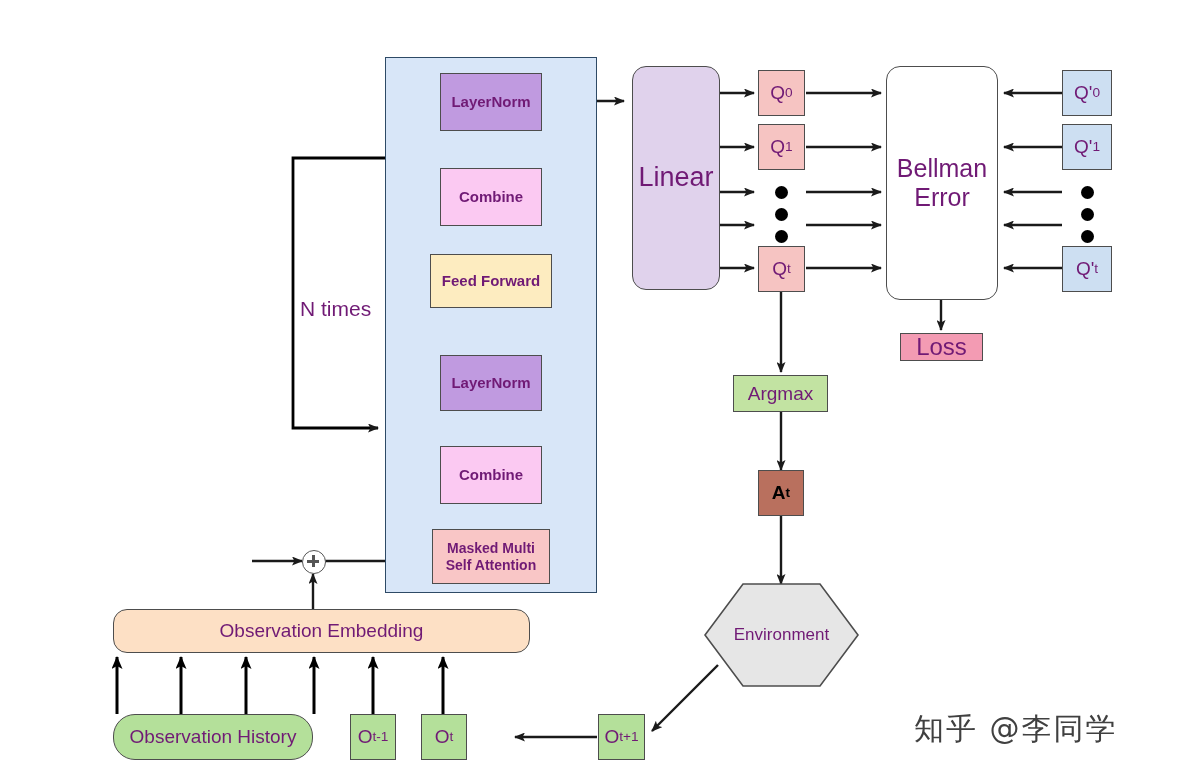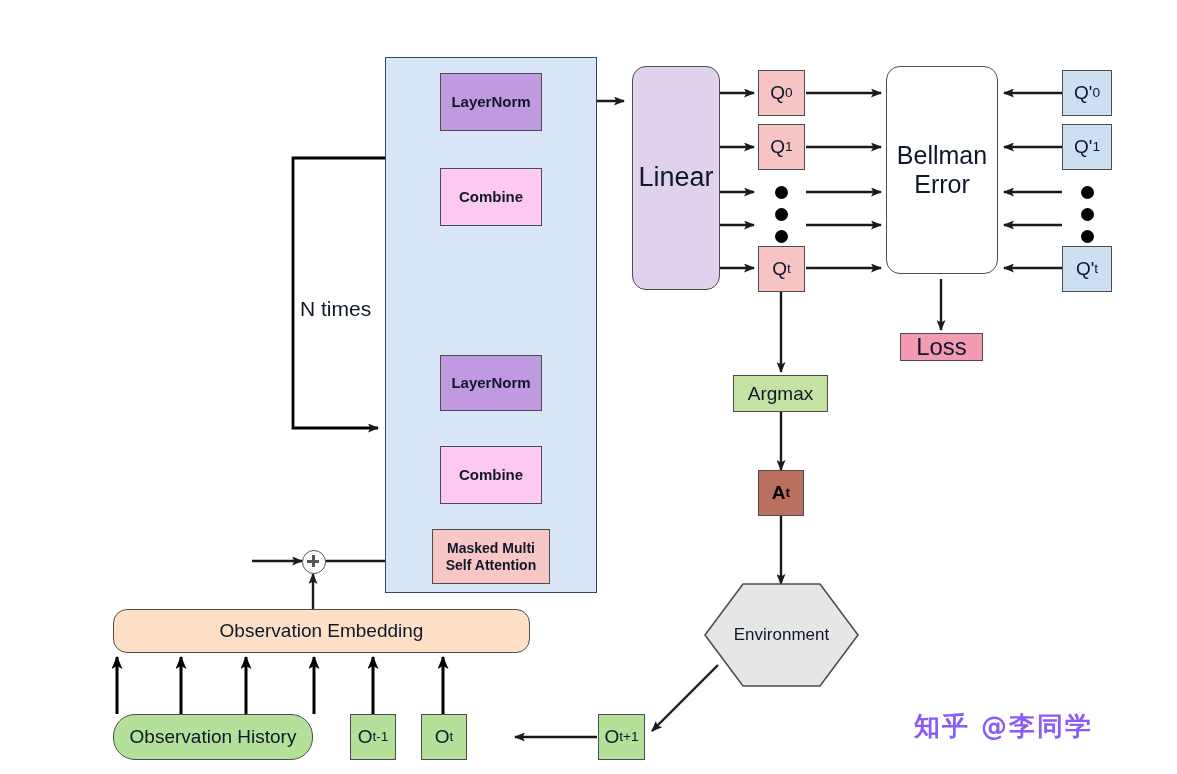--- a/index.html
+++ b/index.html
@@ -1,35 +1,35 @@
 <!DOCTYPE html>
 <html><head>
 <meta charset="utf-8">
 <style>
   html,body{margin:0;padding:0;background:#ffffff;}
   body{width:1177px;height:774px;position:relative;overflow:hidden;
        font-family:"Liberation Sans","DejaVu Sans",sans-serif;}
   #canvas{position:absolute;left:0;top:0;width:1177px;height:774px;}
   svg.edges{position:absolute;left:0;top:0;width:1177px;height:774px;pointer-events:none;}
   .node{position:absolute;box-sizing:border-box;display:flex;align-items:center;
-        justify-content:center;text-align:center;color:#0f172a;line-height:1.15;}
+        justify-content:center;text-align:center;color:#701a75;line-height:1.15;}
   .bordered{border:1px solid #4d4d4d;}
   .bold{font-weight:bold;}
   .blockcontainer{background:#d8e6f8;border:1px solid #2e4a66;}
   .rounded{border-radius:14px;}
   .sub{font-size:0.72em;vertical-align:-0.30em;}
   .dot{position:absolute;width:13px;height:13px;border-radius:50%;background:#000;}
   .plus-circle{position:absolute;width:22px;height:22px;border-radius:50%;
        background:#ffffff;border:1.5px solid #555;}
   .plus-circle:before,.plus-circle:after{content:"";position:absolute;background:#555;}
   .plus-circle:before{left:4px;top:9.2px;width:12px;height:3px;}
   .plus-circle:after{top:4px;left:9.2px;width:3px;height:12px;}
   .hexwrap{position:absolute;}
-  .watermark{position:absolute;color:#8b5cf6;font-size:26px;letter-spacing:2px;
-     font-family:"DejaVu Sans",sans-serif;user-select:none;white-space:nowrap;font-weight:bold;}
+  .watermark{position:absolute;color:#404040;font-size:30px;letter-spacing:2px;
+     font-family:"DejaVu Sans",sans-serif;user-select:none;white-space:nowrap;}
 </style>
 </head>
 <body>
 
 <div id="canvas">
 
   <svg class="edges" viewBox="0 0 1177 774">
     <defs>
       <marker id="arw" markerWidth="11" markerHeight="9" refX="10" refY="4.5" orient="auto" markerUnits="userSpaceOnUse">
         <path d="M0,0 L11,4.5 L0,9 L2.4,4.5 Z" fill="#1a1a1a"></path>
@@ -105,20 +105,21 @@
   </svg>
 
   <div class="node blockcontainer" style="left:385px;top:57px;width:212px;height:536px;"></div>
 
   <div class="node" style="left:300px;top:262px;width:84px;height:30px;font-size:21px;justify-content:flex-start;margin-top:32px;">N times</div>
 
   <div class="node bordered bold" style="left:440px;top:73px;width:102px;height:58px;background:#c09ae0;font-size:15px;">LayerNorm</div>
 
   <div class="node bordered bold" style="left:440px;top:168px;width:102px;height:58px;background:#fbc9f2;font-size:15px;">Combine</div>
 
+  <div class="node bordered bold" style="left:430px;top:254px;width:122px;height:54px;background:#fdecc0;font-size:15px;">Feed Forward</div>
 
   <div class="node bordered bold" style="left:440px;top:355px;width:102px;height:56px;background:#c09ae0;font-size:15px;">LayerNorm</div>
 
   <div class="node bordered bold" style="left:440px;top:446px;width:102px;height:58px;background:#fbc9f2;font-size:15px;">Combine</div>
 
   <div class="node bordered rounded" style="left:632px;top:66px;width:88px;height:224px;background:#e0d2ec;font-size:27px;">Linear</div>
 
   <div class="node bordered bold" style="left:432px;top:529px;width:118px;height:55px;background:#f9c6c6;font-size:14px;flex-direction:column;">
     <span>Masked Multi</span>
     <span>Self Attention</span>
@@ -133,21 +134,21 @@
       <span class="sub">1</span>
   </div>
   <div class="dot" style="left:775px;top:186px;"></div>
   <div class="dot" style="left:775px;top:208px;"></div>
   <div class="dot" style="left:775px;top:230px;"></div>
   <div class="node bordered" style="left:758px;top:246px;width:47px;height:46px;background:#f6c4c2;font-size:19px;">
     <span>Q</span>
       <span class="sub">t</span>
   </div>
 
-  <div class="node bordered rounded" style="left:886px;top:66px;width:112px;height:208px;background:#ffffff;font-size:25px;flex-direction:column;">
+  <div class="node bordered rounded" style="left:886px;top:66px;width:112px;height:234px;background:#ffffff;font-size:25px;flex-direction:column;">
     <span>Bellman</span>
     <span>Error</span>
   </div>
 
   <div class="node bordered" style="left:1062px;top:70px;width:50px;height:46px;background:#cddff2;font-size:19px;">
     <span>Q'</span>
       <span class="sub">0</span>
   </div>
   <div class="node bordered" style="left:1062px;top:124px;width:50px;height:46px;background:#cddff2;font-size:19px;">
     <span>Q'</span>

